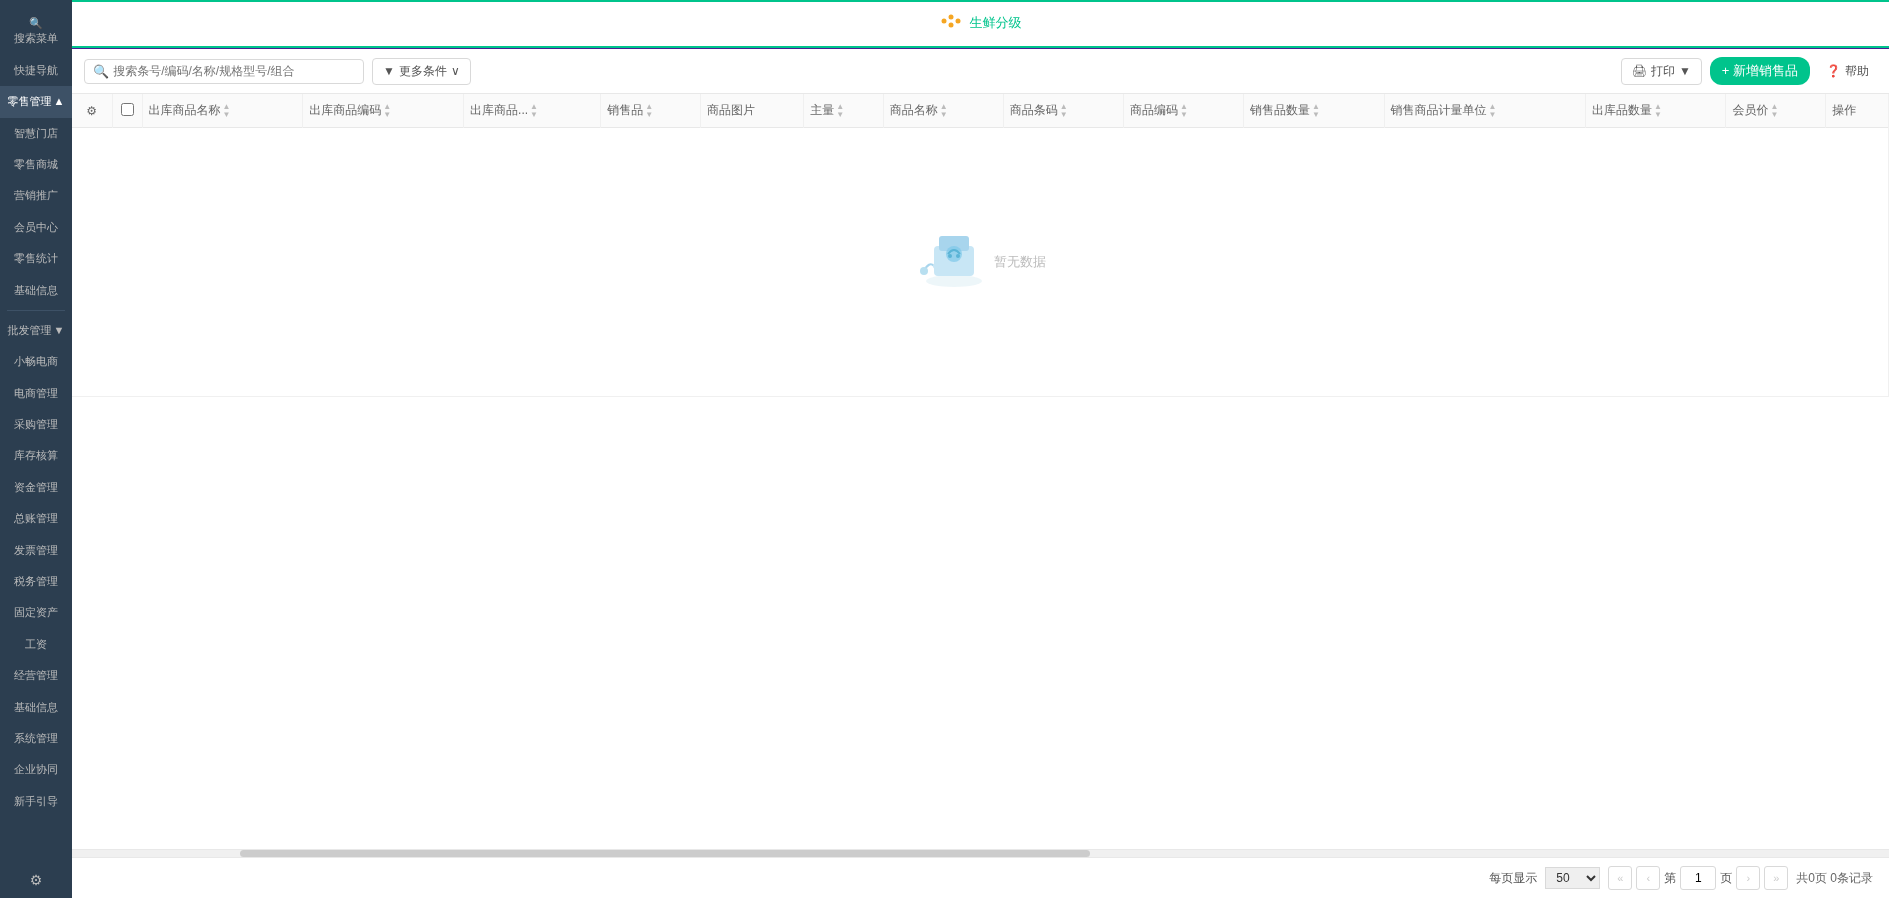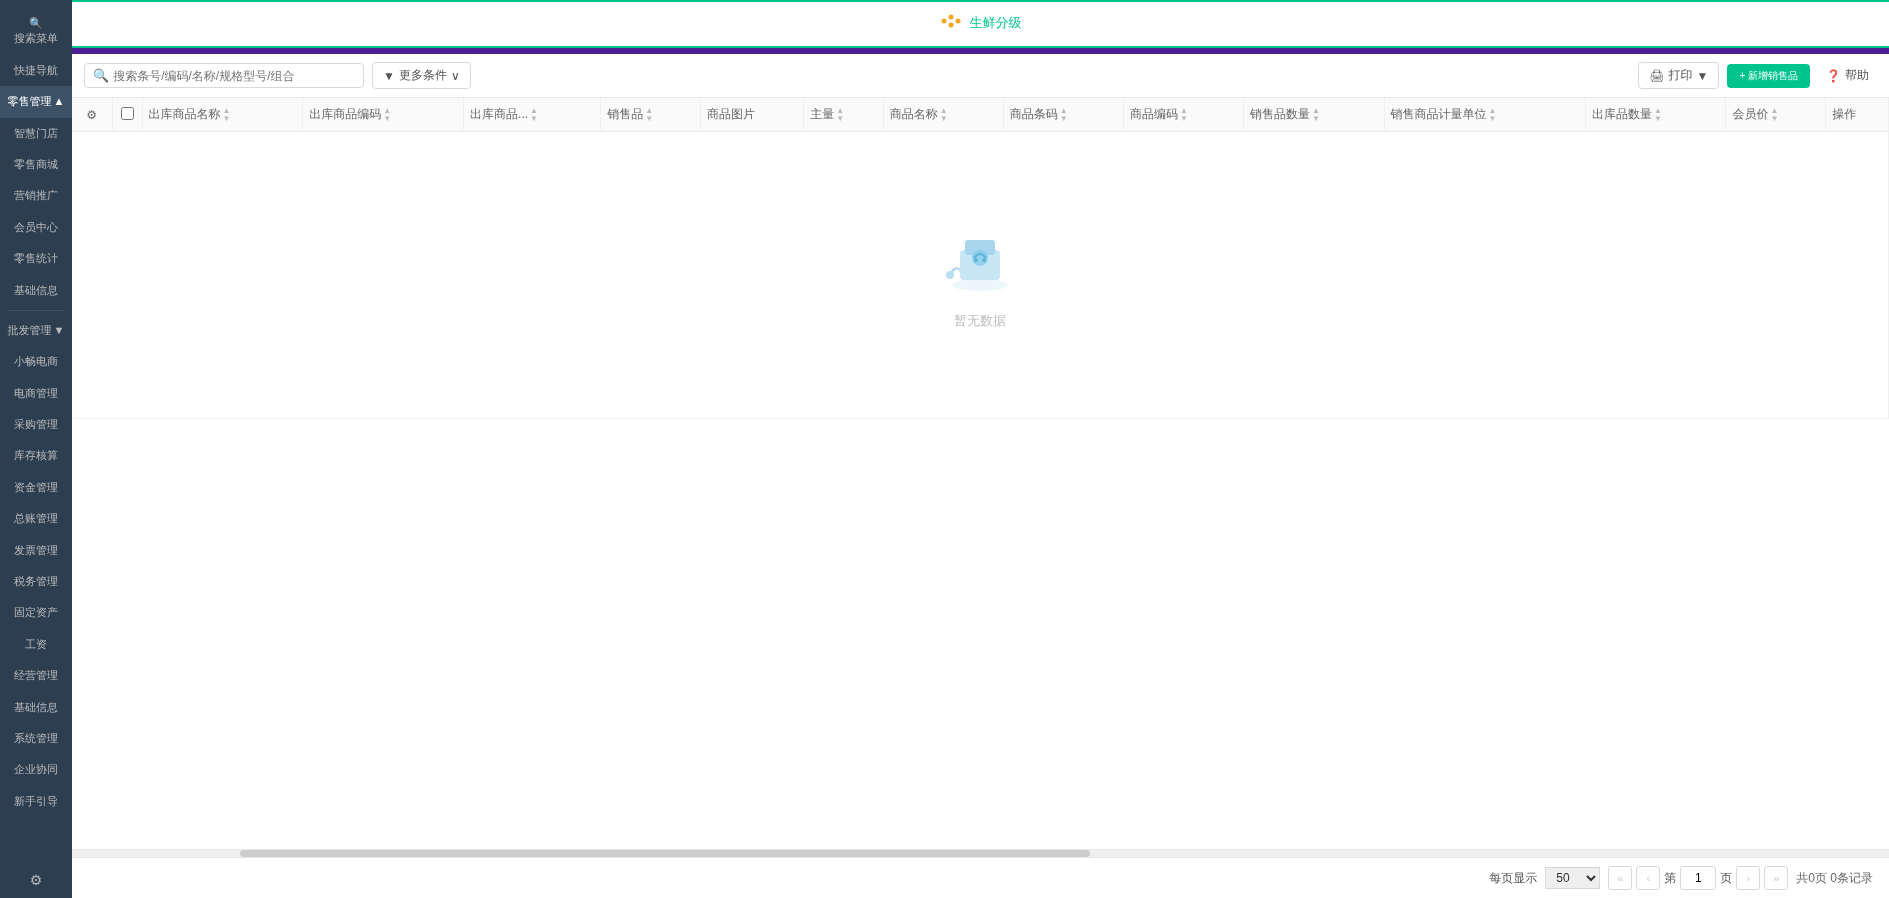--- a/index.html
+++ b/index.html
@@ -111,21 +111,21 @@
       display: flex;
       flex-direction: column;
       overflow: hidden;
       background: #f5f5f5;
     }
 
     
     .category-tabs {
       display: flex;
       background: #fff;
-      border-bottom: 6px solid #4c1d95;
+      border-bottom: 1px solid #4c1d95;
       flex-shrink: 0;
     }
     .cat-tab {
       flex: 1;
       display: flex;
       align-items: center;
       justify-content: center;
       gap: 8px;
       padding: 12px 16px;
       cursor: pointer;
@@ -200,23 +200,23 @@
       color: #555;
       background: #fff;
     }
     .add-btn {
       display: flex;
       align-items: flex-start;
       gap: 4px;
       padding: 5px 12px;
       background: #00c48c;
       color: #fff;
-      border-radius: 4px;
-      cursor: pointer;
-      font-size: 10px;
+      border-radius: 12px;
+      cursor: pointer;
+      font-size: 13px;
       border: none;
     }
     .help-btn {
       display: flex;
       align-items: center;
       gap: 4px;
       padding: 4px 8px;
       cursor: pointer;
       font-size: 12px;
       color: #555;
@@ -267,21 +267,21 @@
     }
     tbody td {
       padding: 8px 6px;
       border-bottom: 1px solid #f0f0f0;
       border-right: 1px solid #f0f0f0;
     }
 
     
     .empty-state {
       display: flex;
-      flex-direction: column;
+      flex-direction: row;
       align-items: center;
       justify-content: center;
       padding: 80px 0;
       color: #bbb;
       font-size: 13px;
     }
     .empty-icon {
       width: 80px;
       height: 80px;
       margin-bottom: 12px;

